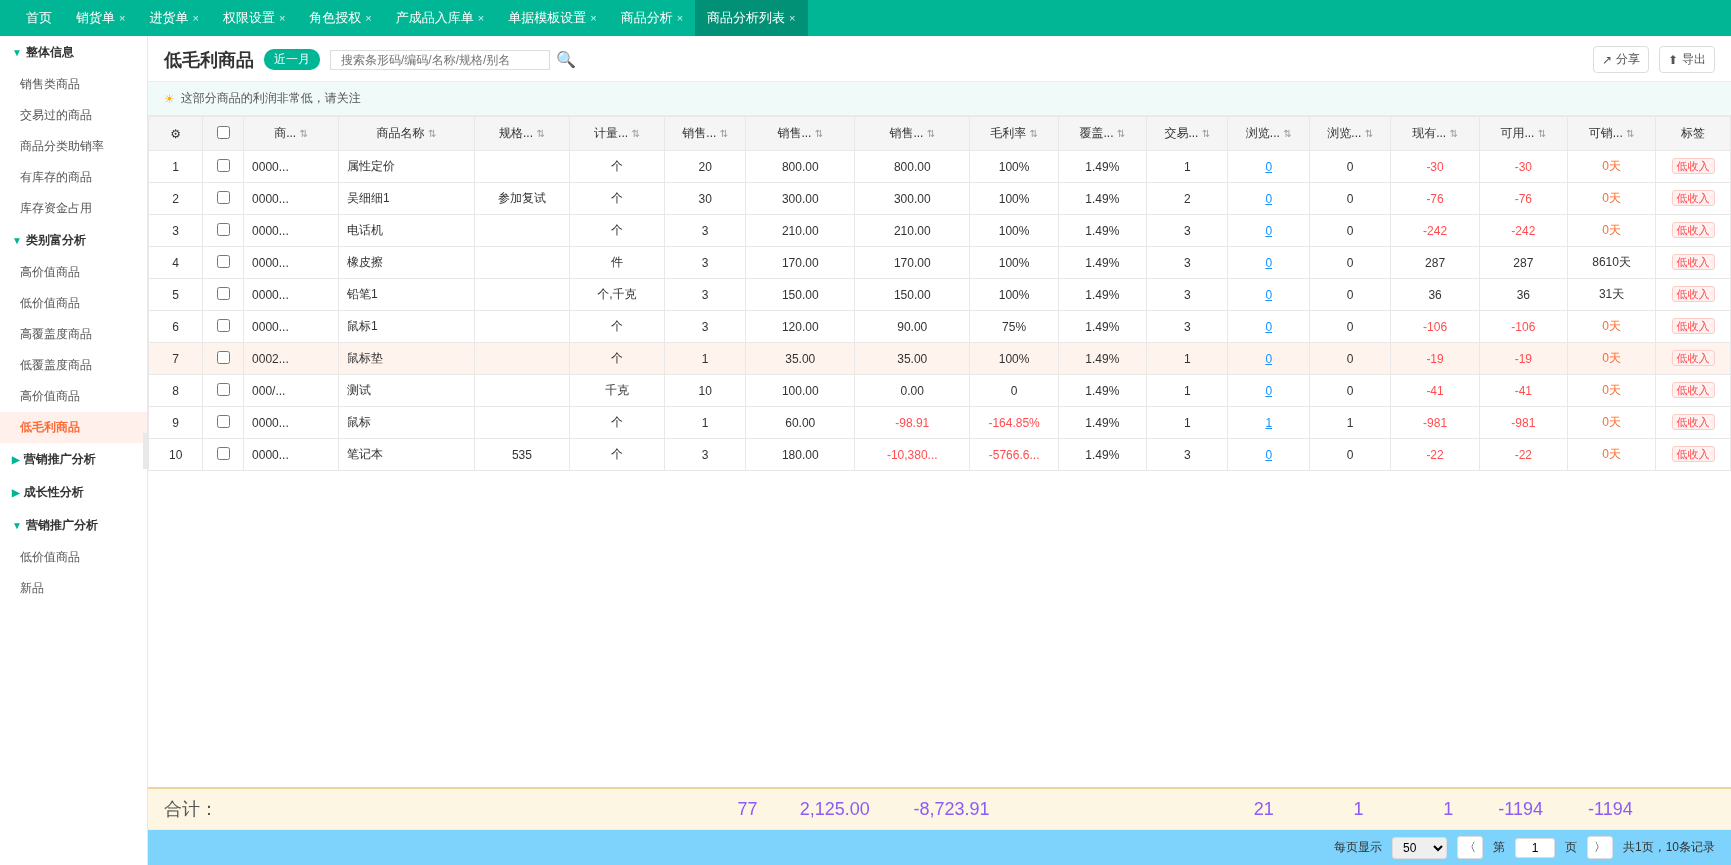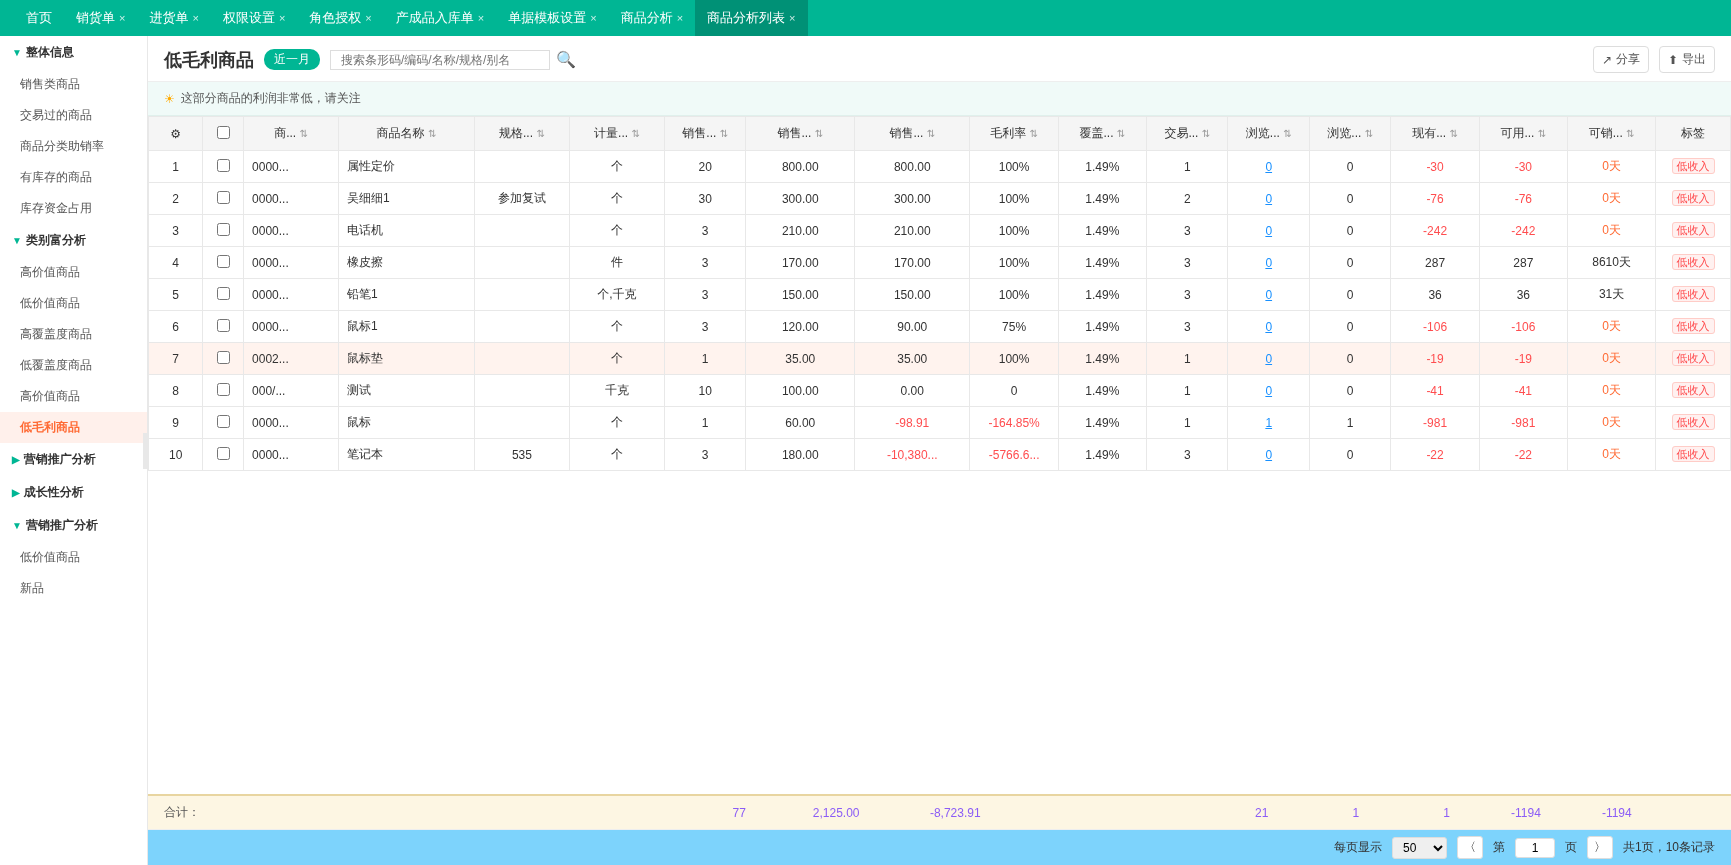--- a/index.html
+++ b/index.html
@@ -181,21 +181,21 @@
     .val-red { color: #ff4d4f; }
     .val-orange { color: #ff6b35; }
 
     
     .table-footer {
       background: #fdf6e3;
       border-top: 2px solid #e8d5a0;
       padding: 8px 16px;
       display: flex;
       align-items: center;
-      font-size: 12px;
+      font-size: 18px;
     }
     .footer-label { color: #555; margin-right: 16px; }
     .footer-vals { display: flex; gap: 0; flex: 1; }
     .footer-val { text-align: right; flex: 1; color: #8b5cf6; }
 
     
     .pagination-bar {
       background: #7dd3fc;
       border-top: 1px solid #eee;
       padding: 6px 16px;

